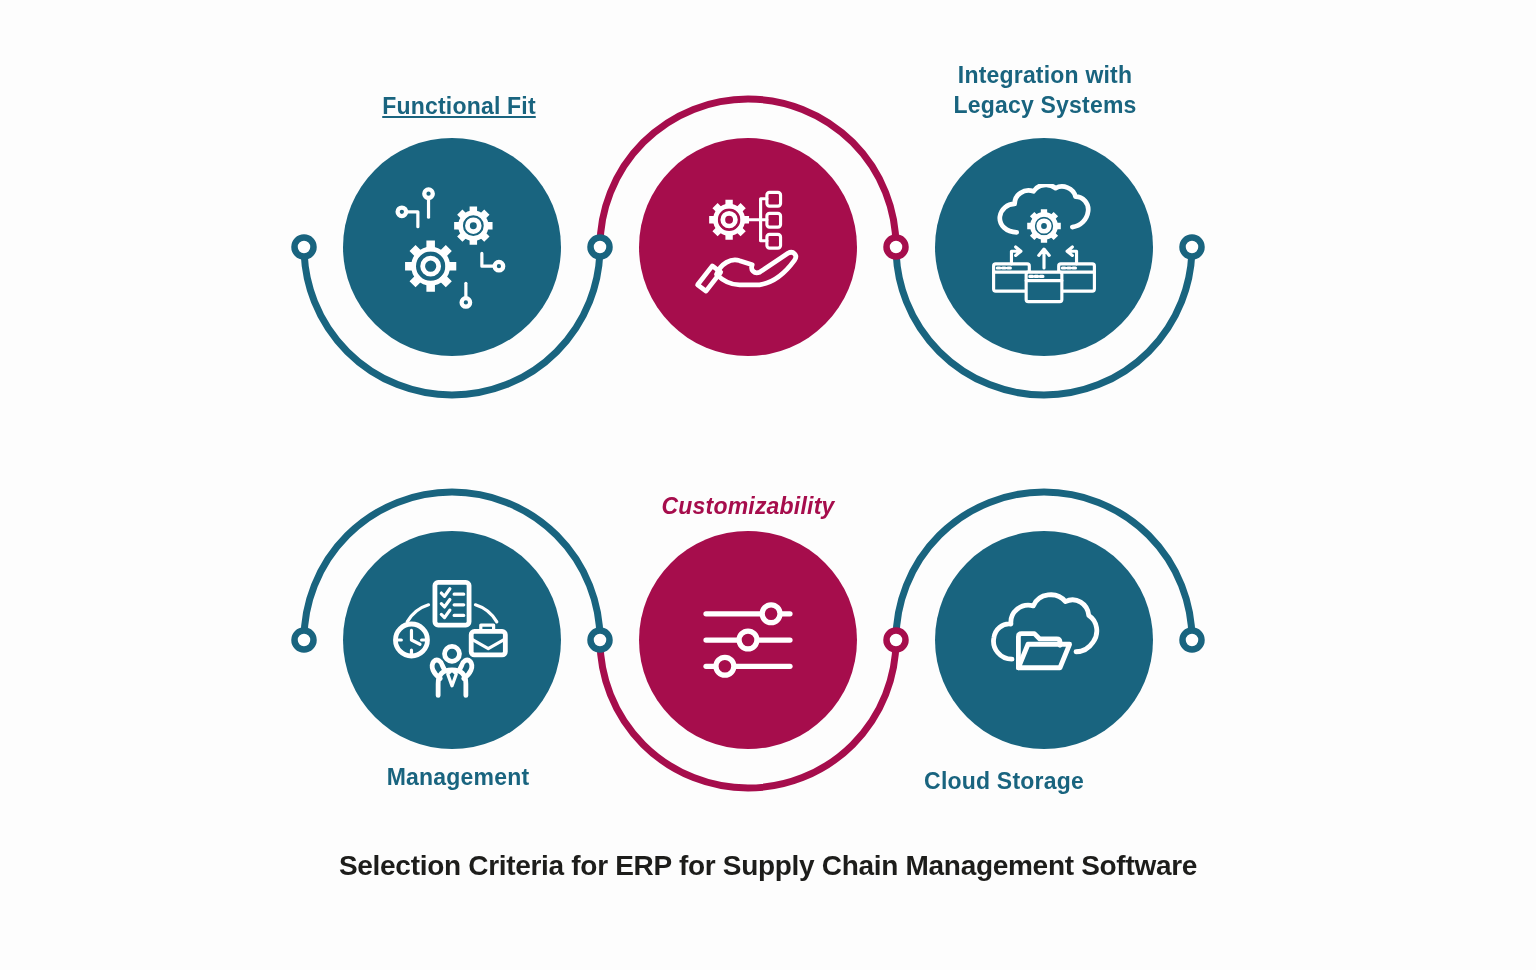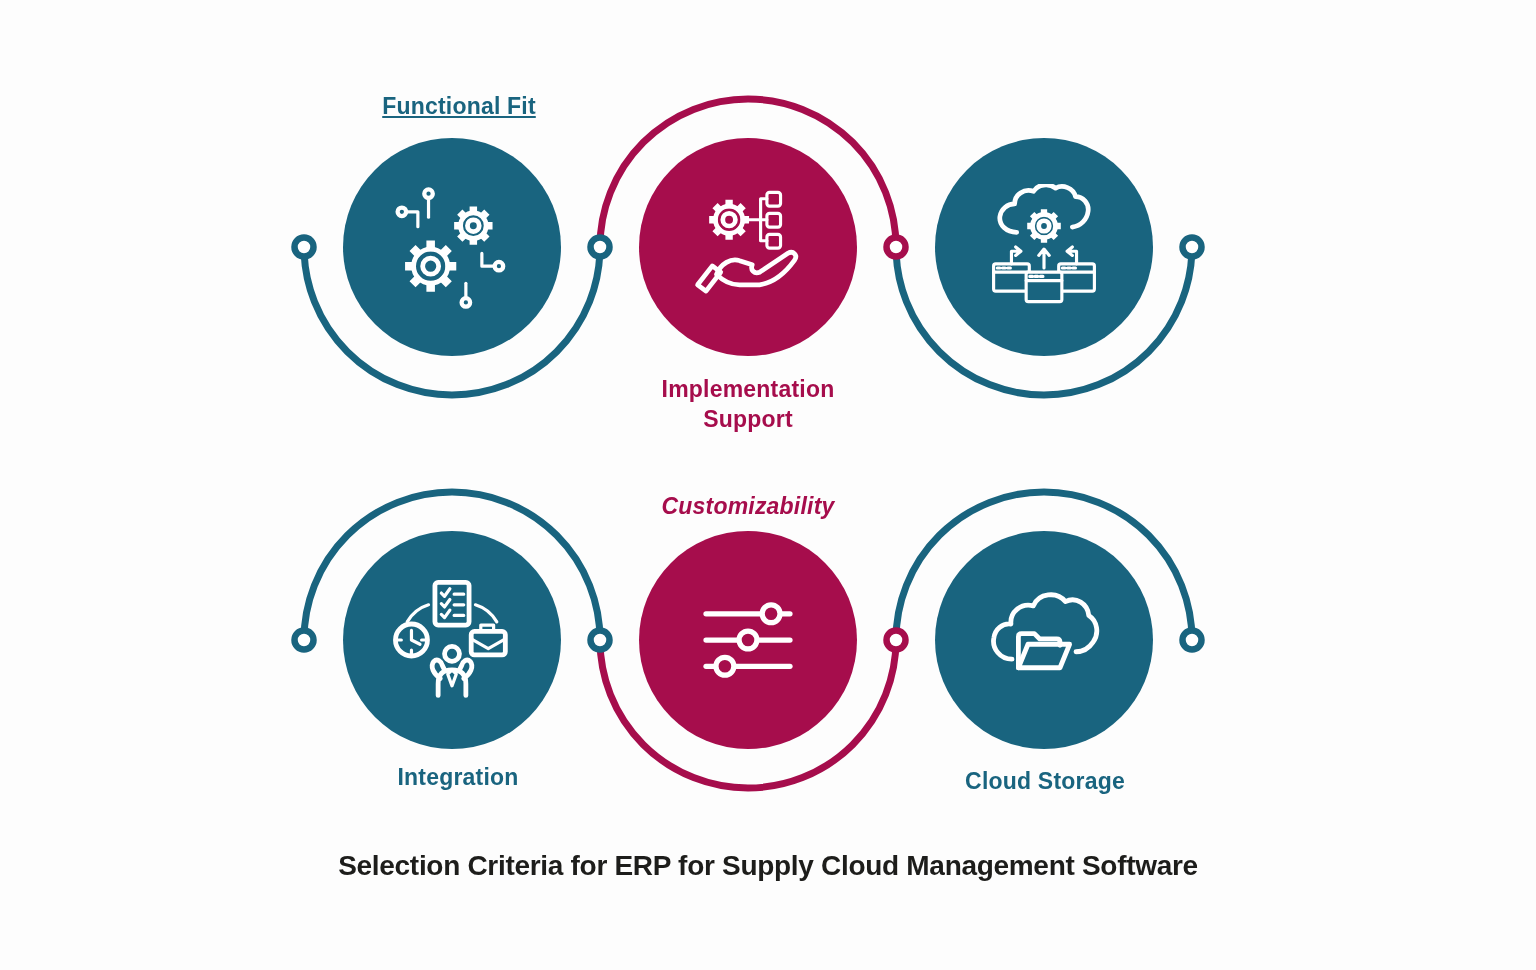--- a/index.html
+++ b/index.html
@@ -133,22 +133,20 @@
 
       <path class="thin" d="M61 34H72 M72 14V54 M72 14H78 M72 34H78 M72 54H78"></path>
       <rect x="78" y="8" width="13" height="13" rx="2.5" class="thin"></rect>
       <rect x="78" y="28" width="13" height="13" rx="2.5" class="thin"></rect>
       <rect x="78" y="48" width="13" height="13" rx="2.5" class="thin"></rect>
 
       <path d="M12 96 L26 78 L34 84 L20 102 Z"></path>
       <path d="M30 86 C34 76 44 70 52 73 L64 77 C62 82 66 86 71 84 L98 66 C103 63 108 68 104 73 C96 84 85 94 71 96 L52 96 C44 96 36 92 30 86 Z"></path>
     </svg>
   </div>
-  <div class="label magenta" style="left:748px; top:404px;">Implementation
-Support</div>
 
   <div class="bubble teal" style="left:935px; top:138px;">
     <svg class="icon" width="126" height="126" viewBox="0 0 120 120">
 
       <path d="M34 46 C24 46 17 39 18 31 C19 24 25 19 32 19 C32 10 41 4 50 7 C54 0 65 -1 71 4 C78 0 88 4 90 12 C97 12 103 18 102 26 C101 34 95 40 87 41"></path>
 
       <circle cx="60" cy="40" r="11"></circle>
       <circle cx="60" cy="40" r="5"></circle>
       <path class="teeth-x" d="M69 40H76 M66.4 46.4L71.3 51.3 M60 49V56 M53.6 46.4L48.7 51.3 M51 40H44 M53.6 33.6L48.7 28.7 M60 31V24 M66.4 33.6L71.3 28.7"></path>
 
@@ -159,20 +157,22 @@
       <g class="thin">
         <rect x="12" y="76" width="34" height="26" rx="2"></rect>
         <path d="M12 84H46 M15.5 80h2.5 M20.5 80h2.5 M25.5 80h2.5"></path>
         <rect x="74" y="76" width="34" height="26" rx="2"></rect>
         <path d="M74 84H108 M77.5 80h2.5 M82.5 80h2.5 M87.5 80h2.5"></path>
         <rect x="43" y="84" width="34" height="28" rx="2" style="fill:var(--teal)"></rect>
         <path d="M43 92H77 M46.5 88h2.5 M51.5 88h2.5 M56.5 88h2.5"></path>
       </g>
     </svg>
   </div>
+  <div class="label teal" style="left:1045px; top:90px;">Integration with
+Legacy Systems</div>
 
   <div class="bubble teal" style="left:343px; top:531px;">
     <svg class="icon" width="128" height="128" viewBox="0 0 120 120">
 
       <rect x="44" y="6" width="32" height="40" rx="3"></rect>
       <g class="thin">
         <path d="M50 16l3 3 5-7 M62 17H71"></path>
         <path d="M50 26l3 3 5-7 M62 27H71"></path>
         <path d="M50 36l3 3 5-7 M62 37H71"></path>
       </g>
@@ -187,21 +187,21 @@
       <path class="thin" d="M38 27Q25 31 18 43"></path>
       <path class="thin" d="M82 27Q95 31 102 43"></path>
 
       <circle cx="60" cy="73" r="7"></circle>
       <path d="M47 112V101 C47 92 52 88 60 88 C68 88 73 92 73 101 V112"></path>
       <path d="M49 96 C43 92 39 85 43 80 C46 77 50 80 51 84 L53 88"></path>
       <path d="M71 96 C77 92 81 85 77 80 C74 77 70 80 69 84 L67 88"></path>
       <path class="thin" d="M60 88L56 92L60 103L64 92Z"></path>
     </svg>
   </div>
-  <div class="label teal" style="left:458px; top:777px;">Integration</div>
+  <div class="label teal" style="left:458px; top:777px;">Management</div>
 
   <div class="bubble magenta" style="left:639px; top:531px;">
     <svg class="icon" width="126" height="126" viewBox="0 0 120 120">
       <path style="stroke-width:5" d="M20 35H100"></path>
       <path style="stroke-width:5" d="M20 60H100"></path>
       <path style="stroke-width:5" d="M20 85H100"></path>
       <circle cx="82" cy="35" r="8.5" style="fill:var(--magenta); stroke-width:5"></circle>
       <circle cx="60" cy="60" r="8.5" style="fill:var(--magenta); stroke-width:5"></circle>
       <circle cx="38" cy="85" r="8.5" style="fill:var(--magenta); stroke-width:5"></circle>
     </svg>
@@ -210,17 +210,17 @@
 
   <div class="bubble teal" style="left:935px; top:531px;">
     <svg class="icon" width="128" height="128" viewBox="0 0 120 120">
 
       <path d="M30 78 C19 78 11 68 13 58 C14 50 21 44 29 45 C28 34 38 25 50 28 C55 16 72 14 80 24 C90 19 101 26 102 37 C110 42 112 54 106 62 C102 68 96 71 90 71"></path>
 
       <path d="M36 86 V57 C36 55 37 54 39 54 H51 L56 59 H72 C74 59 75 60 75 62 V65"></path>
       <path d="M36 86 L45 64 H84 L75 86 Z"></path>
     </svg>
   </div>
-  <div class="label teal" style="left:1045px; top:781px;">Cloud Storage</div>
-
-  <div class="main-title">Selection Criteria for ERP for Supply Cloud Management Software</div>
+  <div class="label teal" style="left:1004px; top:781px;">Cloud Storage</div>
+
+  <div class="main-title">Selection Criteria for ERP for Supply Chain Management Software</div>
 
 </div>
 
 </body></html>

